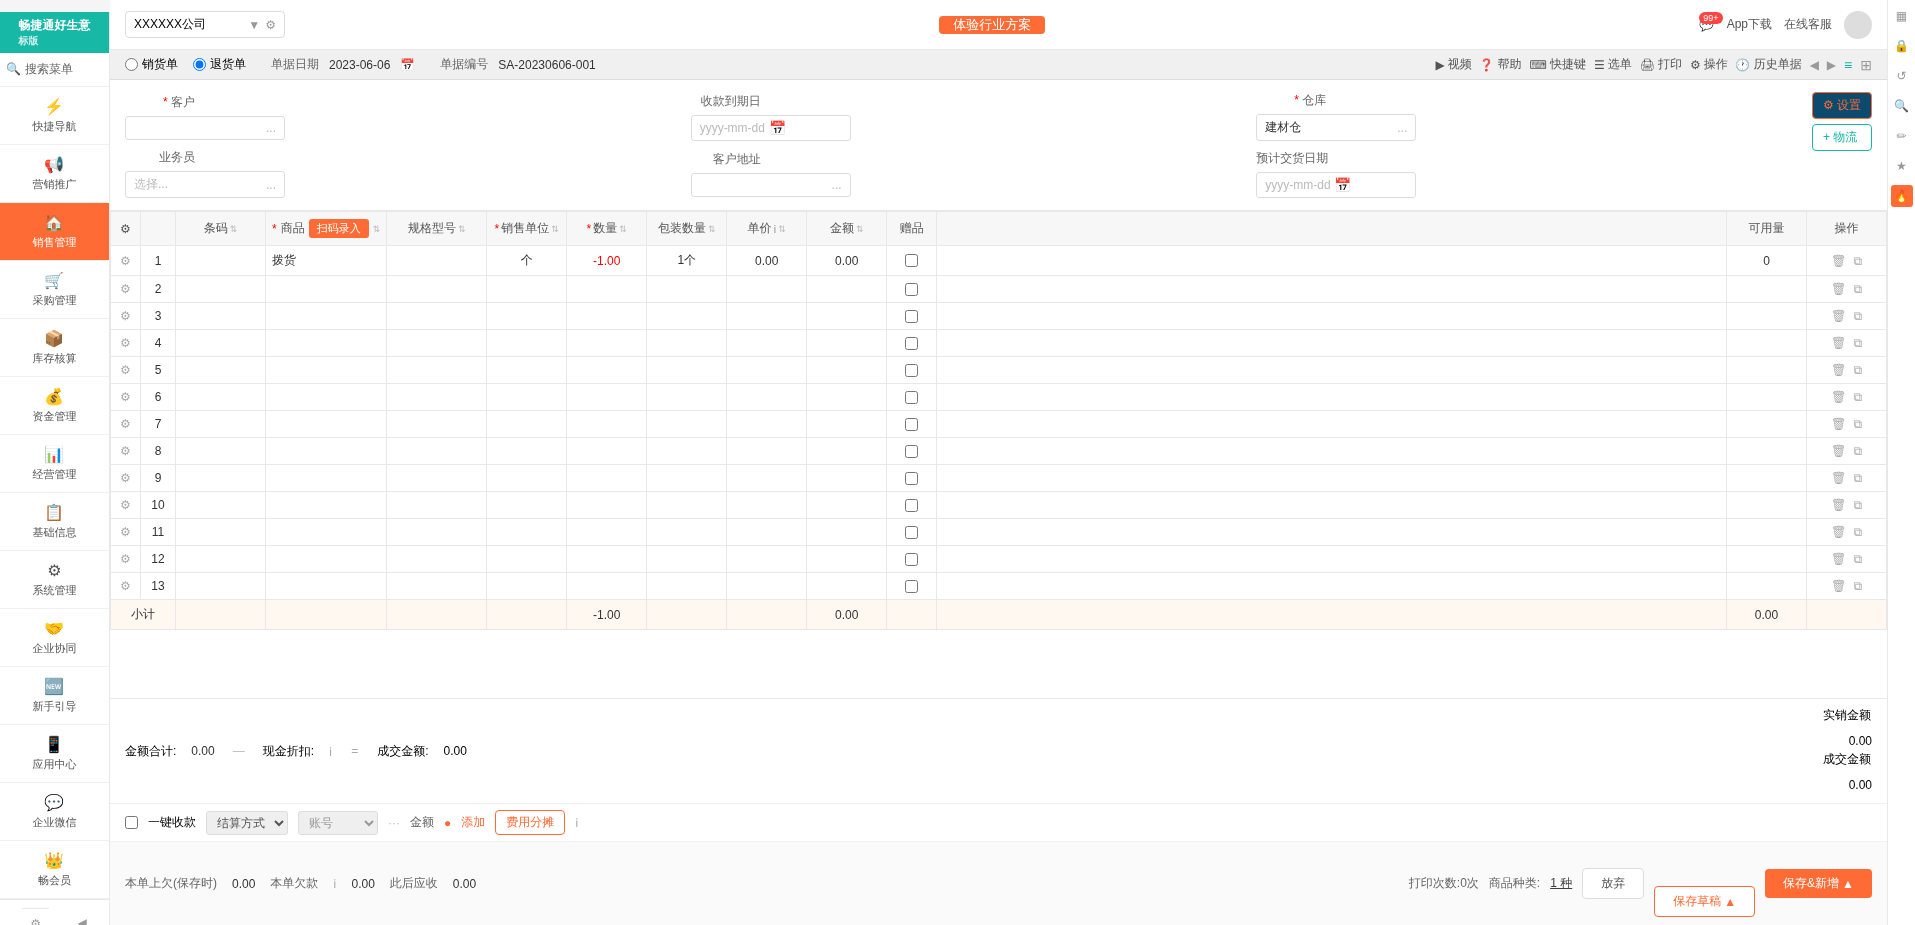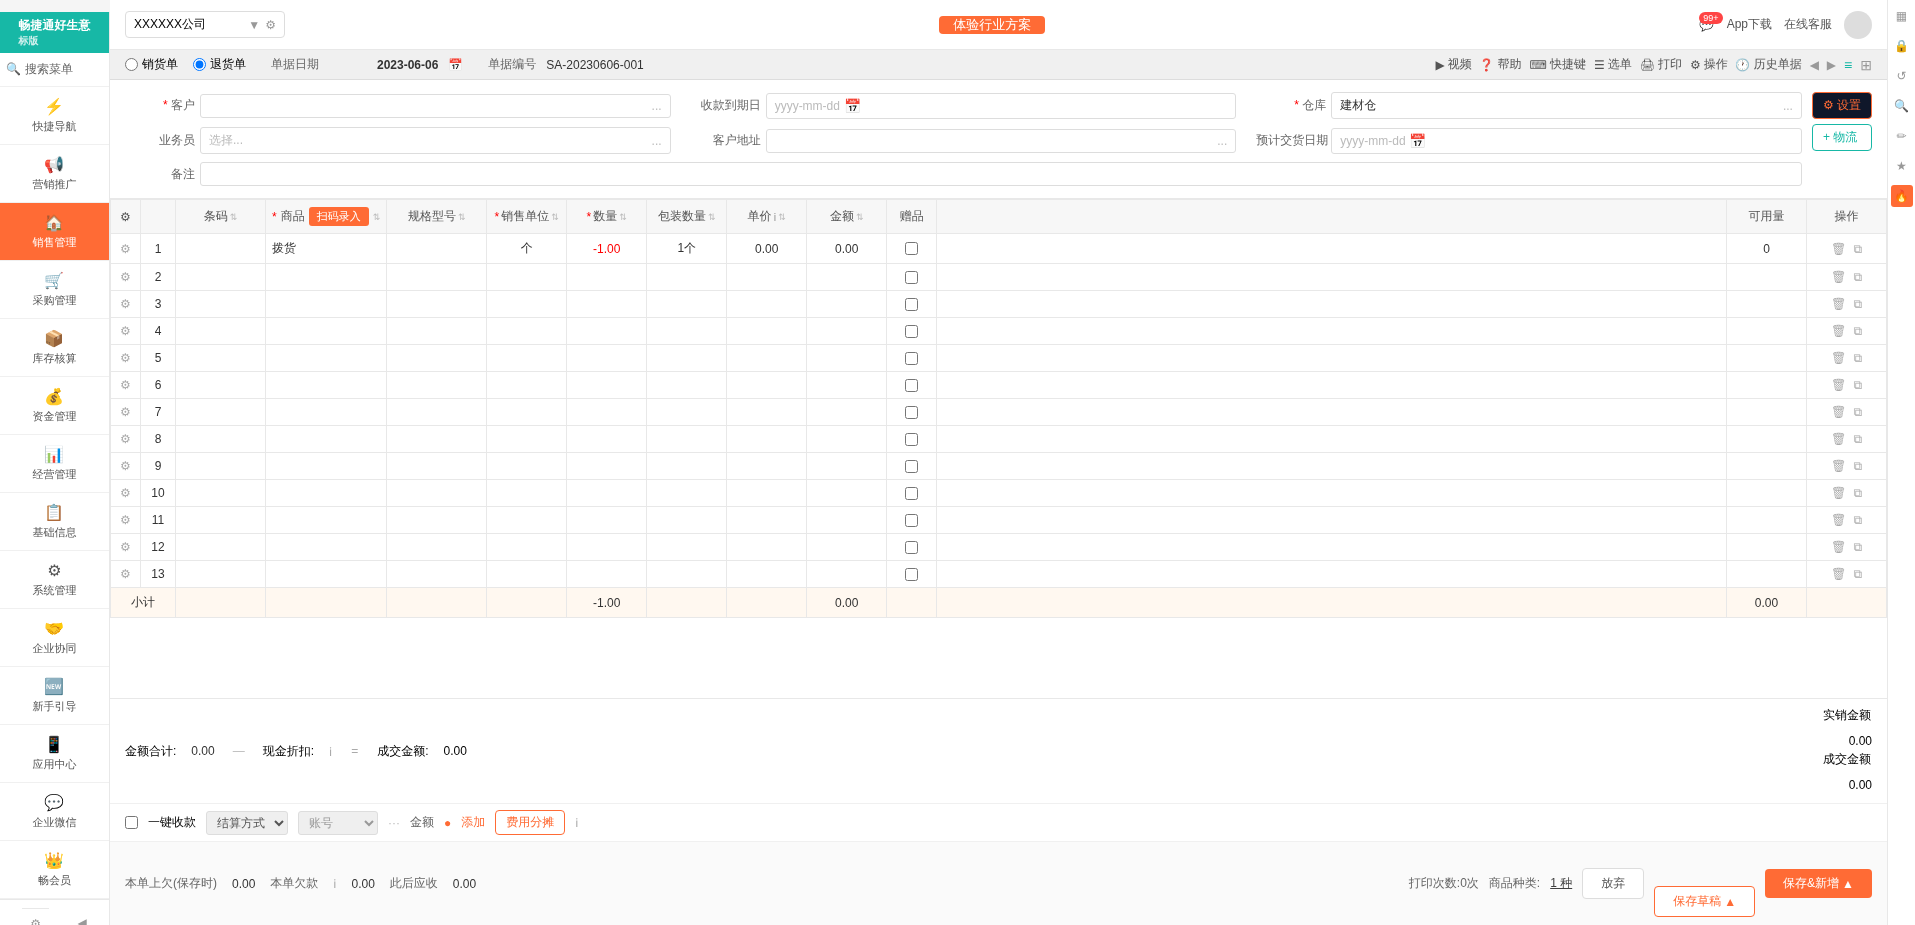--- a/index.html
+++ b/index.html
@@ -41,21 +41,21 @@
     .form-toolbar { background: #f0f0f0; border-bottom: 1px solid #ddd; padding: 6px 15px; display: flex; align-items: center; gap: 15px; }
     .radio-group { display: flex; gap: 15px; align-items: center; }
     .radio-item { display: flex; align-items: center; gap: 4px; cursor: pointer; }
     .toolbar-fields { display: flex; align-items: center; gap: 10px; margin-left: 10px; }
     .toolbar-actions { margin-left: auto; display: flex; align-items: center; gap: 8px; color: #555; }
     .toolbar-action-item { display: flex; align-items: center; gap: 3px; cursor: pointer; color: #555; }
 
     
     .form-body { background: white; padding: 12px 15px; border-bottom: 1px solid #e8e8e8; display: flex; gap: 10px; flex-wrap: wrap; }
     .form-side-actions { display: flex; flex-direction: column; gap: 5px; margin-left: auto; }
-    .btn-setting { background: #0f172a; border: 1px solid #ff6b35; color: #ff6b35; border-radius: 4px; padding: 4px 10px; cursor: pointer; display: flex; align-items: center; gap: 3px; }
+    .btn-setting { background: #0c4a6e; border: 1px solid #ff6b35; color: #ff6b35; border-radius: 4px; padding: 4px 10px; cursor: pointer; display: flex; align-items: center; gap: 3px; }
     .btn-logistics { background: white; border: 1px solid #17b8a6; color: #17b8a6; border-radius: 4px; padding: 4px 10px; cursor: pointer; display: flex; align-items: center; gap: 3px; }
 
     
     .table-section { flex: 1; overflow: auto; background: white; margin: 0; }
     .data-table { width: 100%; border-collapse: collapse; min-width: 900px; }
     .data-table th { background: #f7f7f7; border: 1px solid #e8e8e8; padding: 7px 6px; text-align: center; color: #555; font-weight: normal; white-space: nowrap; }
     .data-table td { border: 1px solid #e8e8e8; padding: 6px 6px; text-align: center; color: #333; }
     .col-settings { width: 30px; }
     .col-no { width: 35px; }
     .col-barcode { width: 90px; }
@@ -91,21 +91,21 @@
     .right-panel-item.orange-bg { background: #ff6b35; color: white; }
 
     .checkbox-cell { display: flex; align-items: center; justify-content: center; }
     input[type="checkbox"] { cursor: pointer; }
 
     .info-icon { color: #999; cursor: pointer; font-size: 11px; }
     .text-orange { color: #ff6b35; }
 
     .col-th-inner { display: flex; align-items: center; justify-content: center; gap: 2px; }
     .sort-icon { color: #bbb; font-size: 9px; }
-    .form-field { display: flex; align-items: center; gap: 5px; }
+    .form-field { display: flex; align-items: flex-start; gap: 5px; flex-direction: column; }
     .field-label { color: #666; white-space: nowrap; width: 70px; text-align: right; flex-shrink: 0; }
     .field-label.req::before { content: '* '; color: red; }
     .field-input { flex: 1; border: 1px solid #ddd; border-radius: 3px; padding: 4px 8px; color: #333; min-height: 24px; display: flex; align-items: center; }
     .field-placeholder { color: #bbb; }
     .field-dots { color: #bbb; margin-left: auto; padding-left: 4px; cursor: pointer; }
     .field-cal { color: #aaa; margin-left: 4px; cursor: pointer; font-size: 14px; }
   </style>
 </head>
 <body>
 
@@ -214,21 +214,21 @@
           <input type="radio" name="doctype" style="">
           <span>销货单</span>
         </label>
         <label class="radio-item">
           <input type="radio" name="doctype" checked="" style="">
           <span>退货单</span>
         </label>
       </div>
       <div class="toolbar-fields">
         <span style="color:#666;">单据日期</span>
-        <span style="color:#333;font-weight:700;margin-left:48px;">2023-06-06</span>
+        <span style="color:#333;font-weight:400;">2023-06-06</span>
         <span style="color:#17b8a6;cursor:pointer;">📅</span>
       </div>
       <div class="toolbar-fields">
         <span style="color:#666;">单据编号</span>
         <span style="color:#333;font-weight:500;">SA-20230606-001</span>
       </div>
       <div class="toolbar-actions">
         <div class="toolbar-action-item">
           <span>▶</span>
           <span>视频</span>
@@ -304,24 +304,20 @@
           </div>
         </div>
         <div class="form-field">
           <span class="field-label">预计交货日期</span>
           <div class="field-input" style="min-width:160px;">
             <span class="field-placeholder">yyyy-mm-dd</span>
             <span class="field-cal">📅</span>
           </div>
         </div>
 
-        <div class="form-field" style="grid-column:1/-1;">
-          <span class="field-label" style="width:70px;text-align:right;flex-shrink:0;color:#666;">备注</span>
-          <div class="field-input" style="flex:1;min-height:24px;"></div>
-        </div>
       </div>
       <div class="form-side-actions">
         <button class="btn-setting">⚙ 设置</button>
         <button class="btn-logistics">+ 物流</button>
       </div>
     </div>
 
     <div style="flex:1;overflow:auto;display:flex;flex-direction:column;">
 
       <div class="table-section">

